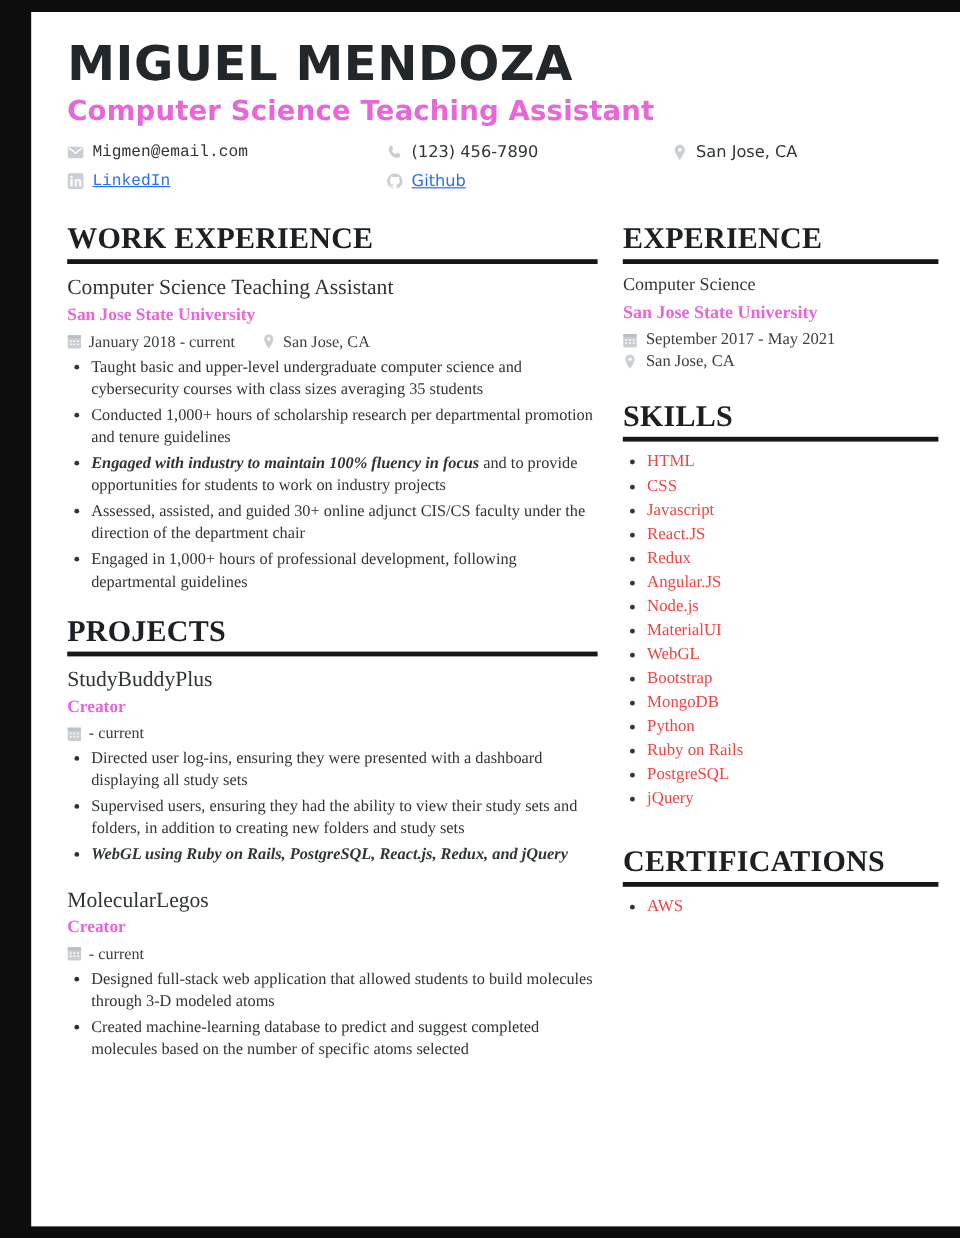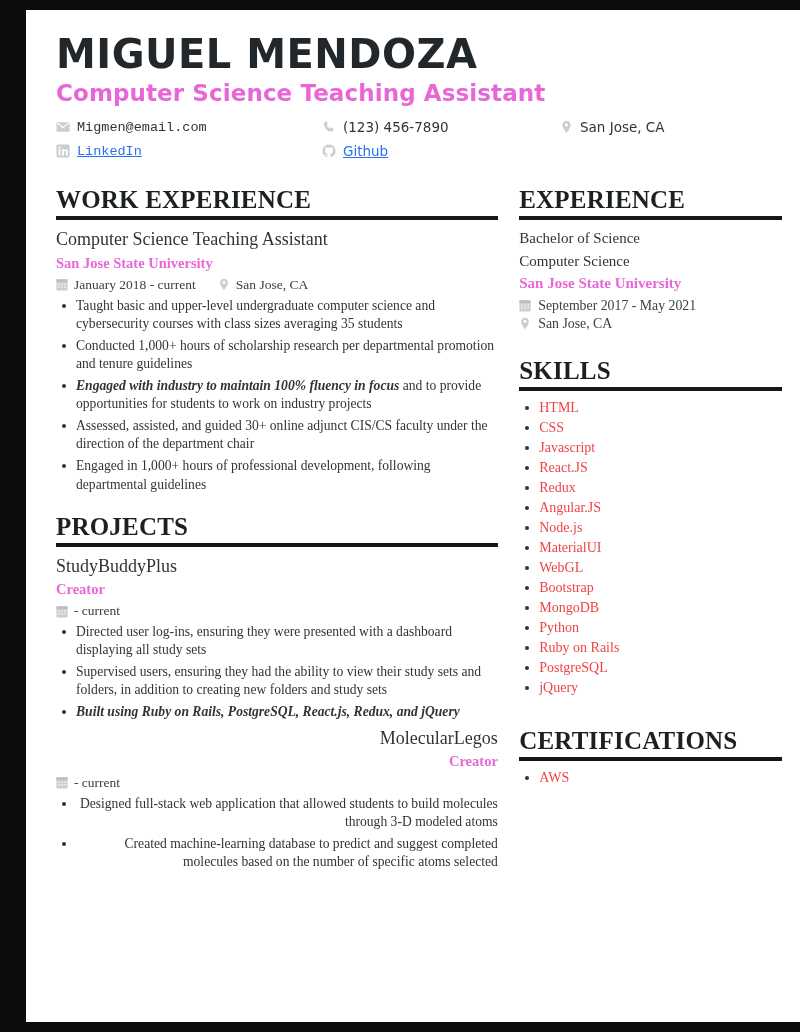--- a/index.html
+++ b/index.html
@@ -191,21 +191,21 @@
     top: 8px;
     width: 4px;
     height: 4px;
     border-radius: 50%;
     background: #2f3437;
   }
 
   .sp-edu { margin-top: 26px; }
   .sp-cert { margin-top: 30px; }
   .sp-projects { margin-top: 20px; }
-  .sp-entry2 { margin-top: 4px; text-align: right; }
+  .sp-entry2 { margin-top: 16px; }
 </style>
 </head>
 <body>
 
 <div class="page">
 
   <div>
     <div class="name">MIGUEL MENDOZA</div>
     <div class="headline">Computer Science Teaching Assistant</div>
 
@@ -338,21 +338,21 @@
                   <rect x="6.2" y="9.5" width="1.6" height="1.6" fill="#ffffff"></rect>
                   <rect x="9.8" y="9.5" width="1.6" height="1.6" fill="#ffffff"></rect>
                 </svg>
               </span>
               <span>- current</span>
             </span>
           </div>
           <ul class="bullets">
             <li>Directed user log-ins, ensuring they were presented with a dashboard displaying all study sets</li>
             <li>Supervised users, ensuring they had the ability to view their study sets and folders, in addition to creating new folders and study sets</li>
-            <li class="em">Built using Ruby on Rails, PostgreSQL, React.js, Redux, and jQuery</li>
+            <li class="em">WebGL using Ruby on Rails, PostgreSQL, React.js, Redux, and jQuery</li>
           </ul>
         </div>
 
         <div class="entry sp-entry2">
           <div class="entry-title">MolecularLegos</div>
           <div class="entry-sub">Creator</div>
           <div class="entry-meta">
             <span class="meta-item">
               <span class="ico">
                 <svg width="12" height="13" viewBox="0 0 14 15">
@@ -379,21 +379,20 @@
     </div>
 
     <div class="col-gap"></div>
 
     <div class="col-right">
 
       <div class="section">
         <div class="section-title">EXPERIENCE</div>
         <div class="section-rule"></div>
         <div class="entry">
-          <div class="edu-line">Bachelor of Science</div>
           <div class="edu-line">Computer Science</div>
           <div class="edu-school">San Jose State University</div>
           <div class="edu-meta">
             <span class="ico">
               <svg width="12" height="13" viewBox="0 0 14 15">
                 <rect x="0.5" y="1.5" width="13" height="13" rx="1.2" fill="#c9ced3"></rect>
                 <rect x="0.5" y="1.5" width="13" height="3" fill="#b9bfc5"></rect>
                 <rect x="2.6" y="6.4" width="1.6" height="1.6" fill="#ffffff"></rect>
                 <rect x="6.2" y="6.4" width="1.6" height="1.6" fill="#ffffff"></rect>
                 <rect x="9.8" y="6.4" width="1.6" height="1.6" fill="#ffffff"></rect>

